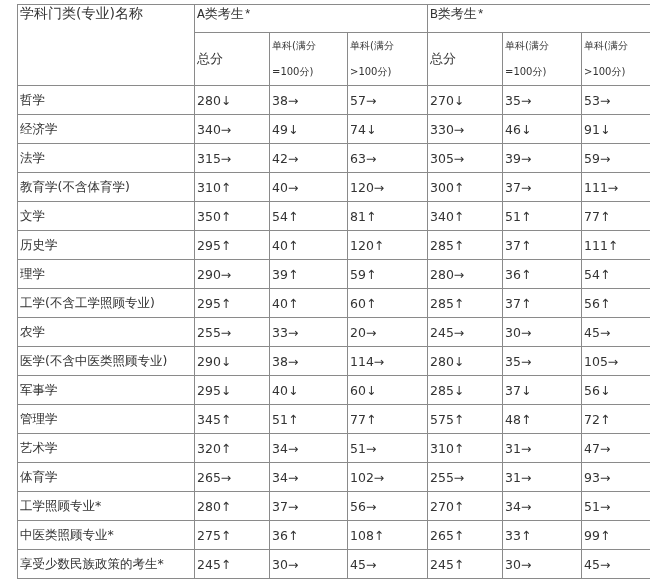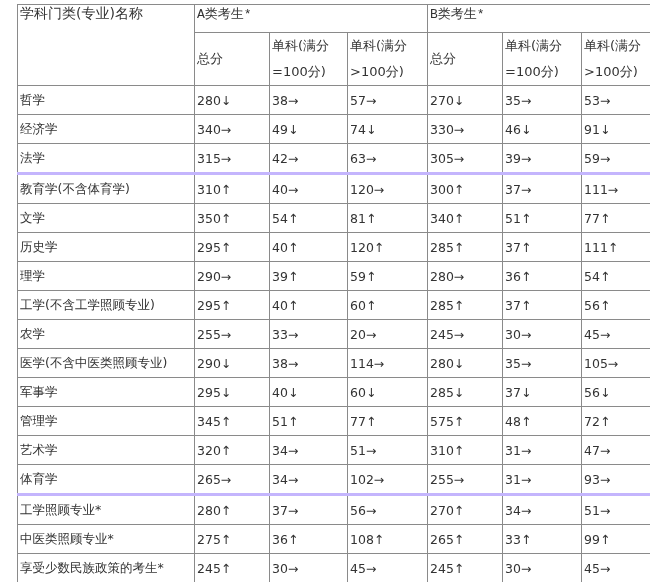--- a/index.html
+++ b/index.html
@@ -16,23 +16,23 @@
     padding: 0 0 0 2px;
     font-weight: normal;
     text-align: left;
     white-space: nowrap;
     overflow: hidden;
     color: #333;
   }
   th.subject-head { text-align: center; vertical-align: top; padding-top: 20px; font-size: 14px; }
   th.group-head { height: 27px; vertical-align: top; padding-top: 6px; font-size: 13px; font-family: Liberation Mono, monospace; }
   th.total-head { text-align: right; padding-right: 38px; font-size: 13px; }
-  th.single-head { line-height: 26px; font-size: 13px; vertical-align: middle; padding-top: 2px; padding-bottom: 2px; margin-top: 12px; }
+  th.single-head { line-height: 26px; font-size: 10px; vertical-align: middle; padding-top: 2px; padding-bottom: 2px; margin-top: 12px; }
   tr.data-row td { height: 28px; }
-  tr.sep-top td { border-top: 3px solid #c4b5fd; }
+  tr.sep-top td { border-top: 1px solid #c4b5fd; }
   td.subject { font-size: 12.5px; }
 </style>
 </head>
 <body>
 
 <table class="scores">
   <colgroup>
     <col style="width:177px">
     <col style="width:75px">
     <col style="width:78px">

